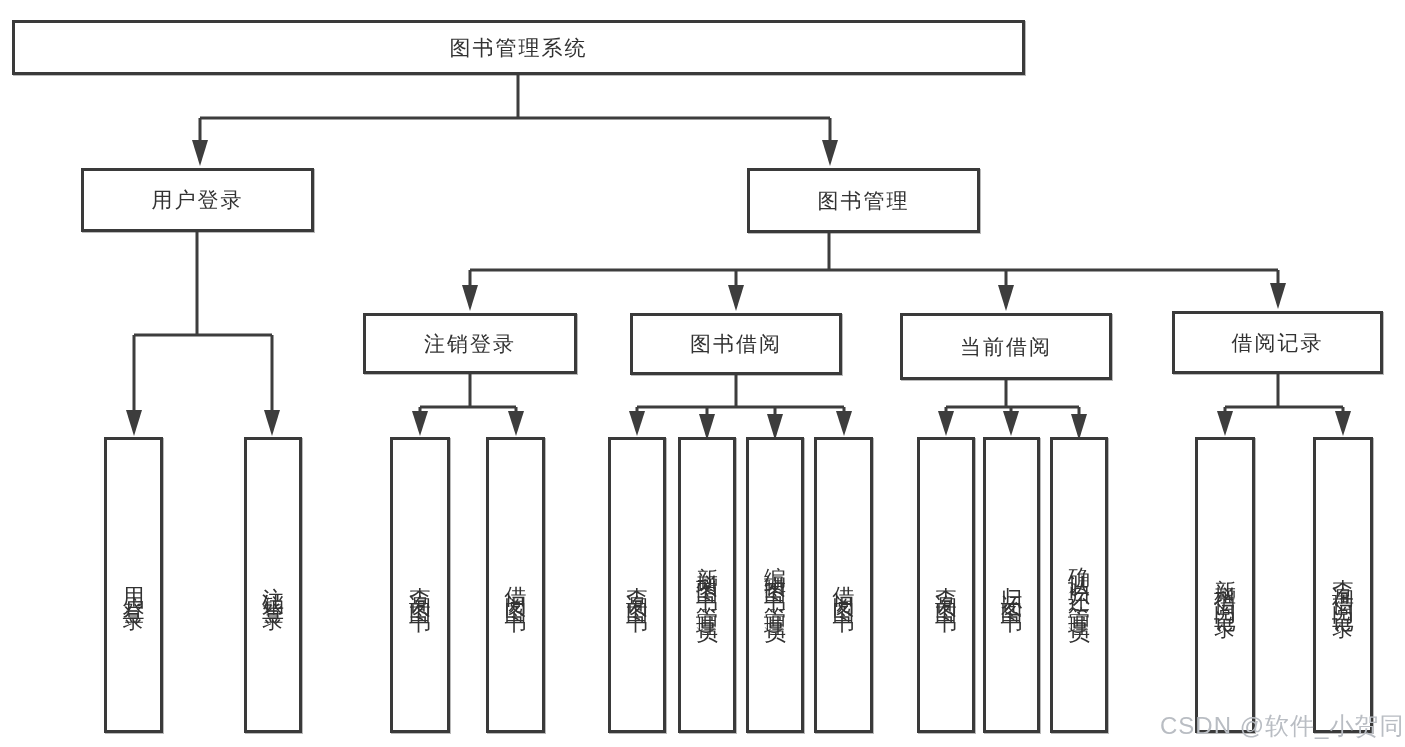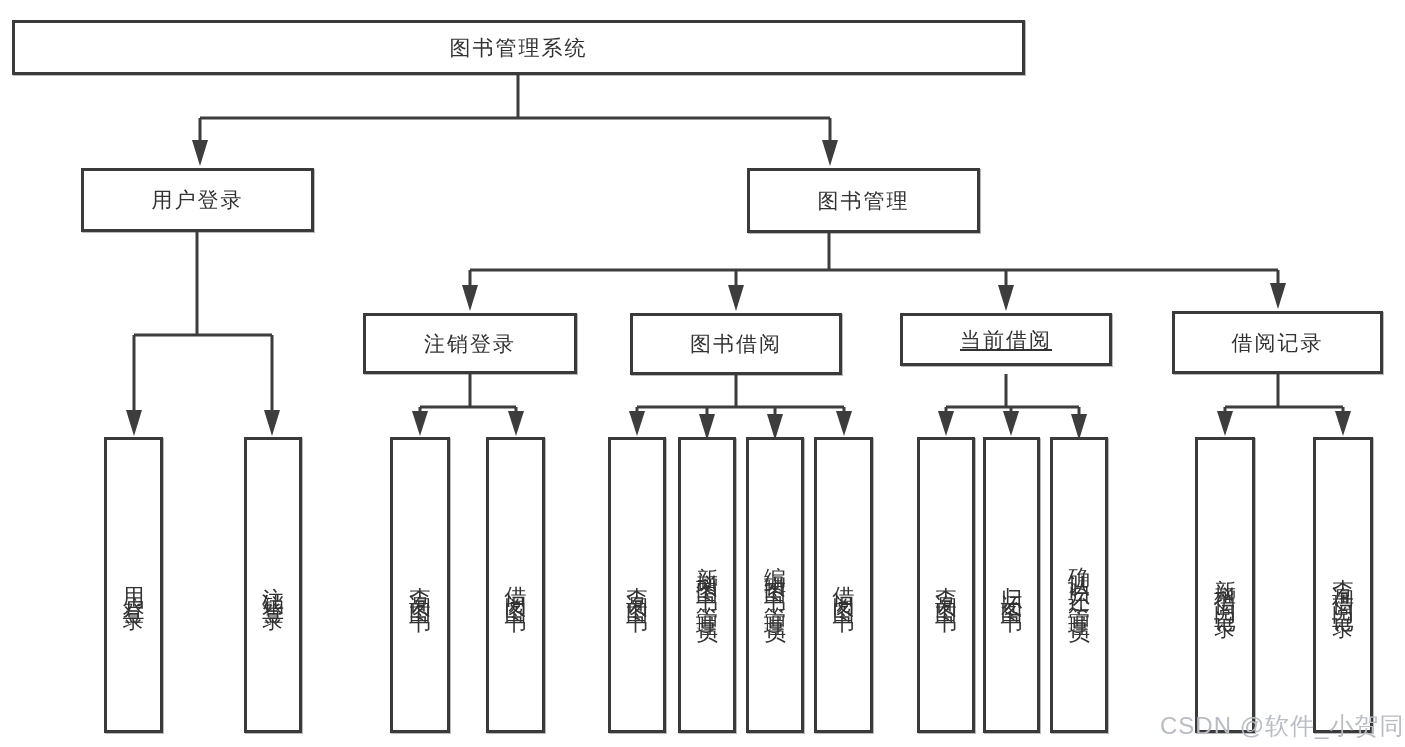--- a/index.html
+++ b/index.html
@@ -101,21 +101,21 @@
     </g>
   </svg>
 
   <div class="box h" style="left:12px;top:20px;width:1013px;height:55px;">图书管理系统</div>
 
   <div class="box h" style="left:81px;top:168px;width:233px;height:64px;">用户登录</div>
   <div class="box h" style="left:712px;top:168px;width:233px;height:65px;margin-left:35px;">图书管理</div>
 
   <div class="box h" style="left:363px;top:313px;width:214px;height:61px;">注销登录</div>
   <div class="box h" style="left:630px;top:313px;width:212px;height:62px;">图书借阅</div>
-  <div class="box h" style="left:900px;top:313px;width:212px;height:53px;text-decoration:underline;">当前借阅</div>
+  <div class="box h" style="left:900px;top:313px;width:212px;height:67px;">当前借阅</div>
   <div class="box h" style="left:1172px;top:311px;width:211px;height:63px;">借阅记录</div>
 
   <div class="box v" style="left:104px;top:437px;width:59px;height:296px;">用户登录</div>
   <div class="box v" style="left:244px;top:437px;width:58px;height:296px;">注销登录</div>
 
   <div class="box v" style="left:390px;top:437px;width:60px;height:296px;">查询图书</div>
   <div class="box v" style="left:486px;top:437px;width:59px;height:296px;">借阅图书</div>
 
   <div class="box v" style="left:608px;top:437px;width:58px;height:296px;">查询图书</div>
   <div class="box v" style="left:678px;top:437px;width:58px;height:296px;">新增图书（管理员）</div>

